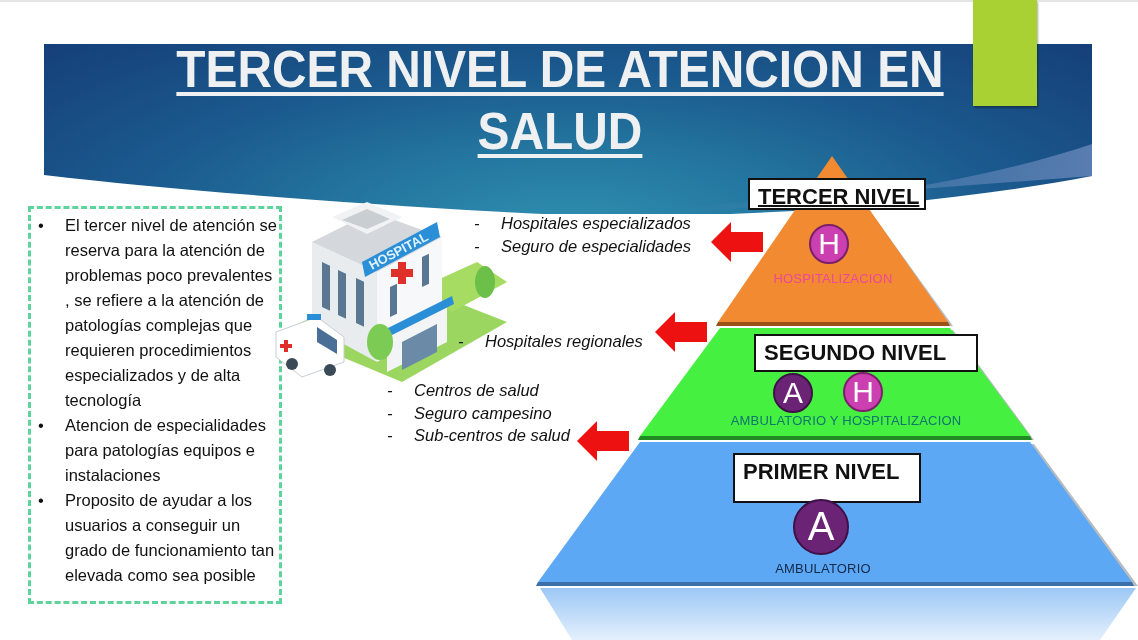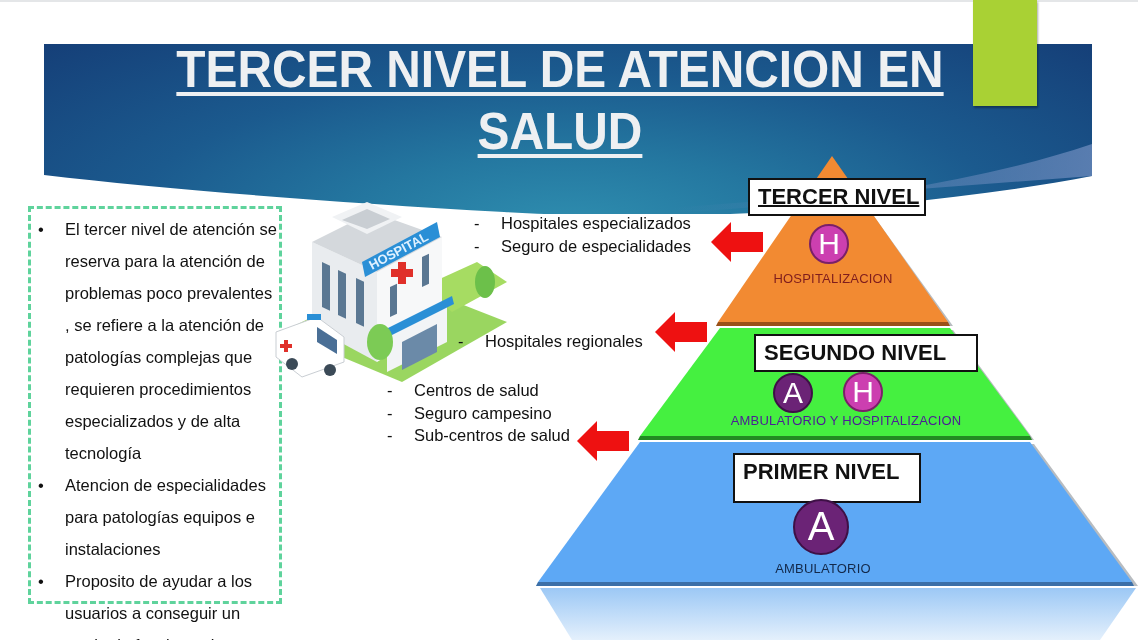--- a/index.html
+++ b/index.html
@@ -29,65 +29,65 @@
     transform: scaleX(0.92);
   }
   .title span { text-decoration: underline; text-decoration-thickness: 4px; text-underline-offset: 5px; }
 
   .bullets {
     position: absolute; left: 28px; top: 206px; width: 254px; height: 398px;
     border: 3px dashed #5fd39c; box-sizing: border-box;
   }
   .bullets ul { margin: 0; padding: 4px 0 0 0; list-style: none; }
   .bullets li {
-    position: relative; padding-left: 34px; font-size: 16.5px; line-height: 32px; color: #111;
+    position: relative; padding-left: 34px; font-size: 16.5px; line-height: 25px; color: #111;
     font-family: "Liberation Sans", sans-serif;
   }
   .bullets li::before { content: "•"; position: absolute; left: 7px; top: 0; }
 
   .hospital { position: absolute; left: 272px; top: 192px; width: 240px; height: 200px; }
 
   .list { position: absolute; font-size: 16.5px; line-height: 22.6px; color: #111; }
-  .list .row { position: relative; padding-left: 27px; white-space: nowrap; }
+  .list .row { position: relative; padding-left: 27px; white-space: nowrap; font-style: italic; }
   .list .row::before { content: "-"; position: absolute; left: 0; top: 0; }
   .list1 { left: 474px; top: 212px; }
   .list2 { left: 458px; top: 314px; margin-top: 16px; }
   .list3 { left: 387px; top: 371px; margin-top: 8px; }
 
   .arrow { position: absolute; width: 52px; height: 40px; }
 
   .pyramid { position: absolute; left: 0; top: 0; width: 1138px; height: 640px; }
 
   .level-label {
     position: absolute; background: #fff; border: 2px solid #111; box-sizing: border-box;
     font-weight: bold; color: #111; font-size: 22px; line-height: 30px; padding: 0 8px;
     font-family: "Liberation Sans", sans-serif; white-space: nowrap;
   }
-  .lbl-tercer { left: 748px; top: 178px; width: 178px; height: 38px; padding-top: 2px; }
+  .lbl-tercer { left: 748px; top: 178px; width: 178px; height: 32px; padding-top: 2px; }
   .lbl-tercer span { text-decoration: underline; text-decoration-thickness: 2px; }
   .lbl-segundo { left: 725px; top: 334px; width: 224px; height: 38px; padding-top: 2px; margin-left: 29px; }
   .lbl-primer { left: 733px; top: 453px; width: 188px; height: 50px; padding-top: 2px; }
 
   .badge {
     position: absolute; border-radius: 50%; color: #fff; text-align: center;
     font-family: "Liberation Sans", sans-serif; box-sizing: border-box;
   }
   .badge-h { background: #cc3fb0; border: 2px solid #7a2068; }
   .badge-a { background: #6b2376; border: 2px solid #3e1046; }
   .b1 { left: 809px; top: 224px; width: 40px; height: 40px; font-size: 30px; line-height: 36px; }
   .b2 { left: 773px; top: 373px; width: 40px; height: 40px; font-size: 30px; line-height: 36px; }
   .b3 { left: 843px; top: 372px; width: 40px; height: 40px; font-size: 30px; line-height: 36px; }
   .b4 { left: 793px; top: 499px; width: 56px; height: 56px; font-size: 40px; line-height: 50px; }
 
   .tier-caption {
     position: absolute; font-size: 13px; color: #1a1a1a; text-align: center; white-space: nowrap;
     font-family: "Liberation Sans", sans-serif; letter-spacing: 0.2px;
   }
-  .cap1 { left: 733px; top: 271px; width: 200px; color: #7f1d1d; }
-  .cap2 { left: 716px; top: 413px; width: 260px; color: #4c1d95; }
+  .cap1 { left: 733px; top: 271px; width: 200px; color: #ec4899; }
+  .cap2 { left: 716px; top: 413px; width: 260px; color: #0f766e; }
   .cap3 { left: 723px; top: 561px; width: 200px; color: #13294a; }
 </style>
 </head>
 <body>
 
 <div class="topline"></div>
 <div class="banner"></div>
 <div class="banner-swoosh"></div>
 <div class="accent"></div>
 

